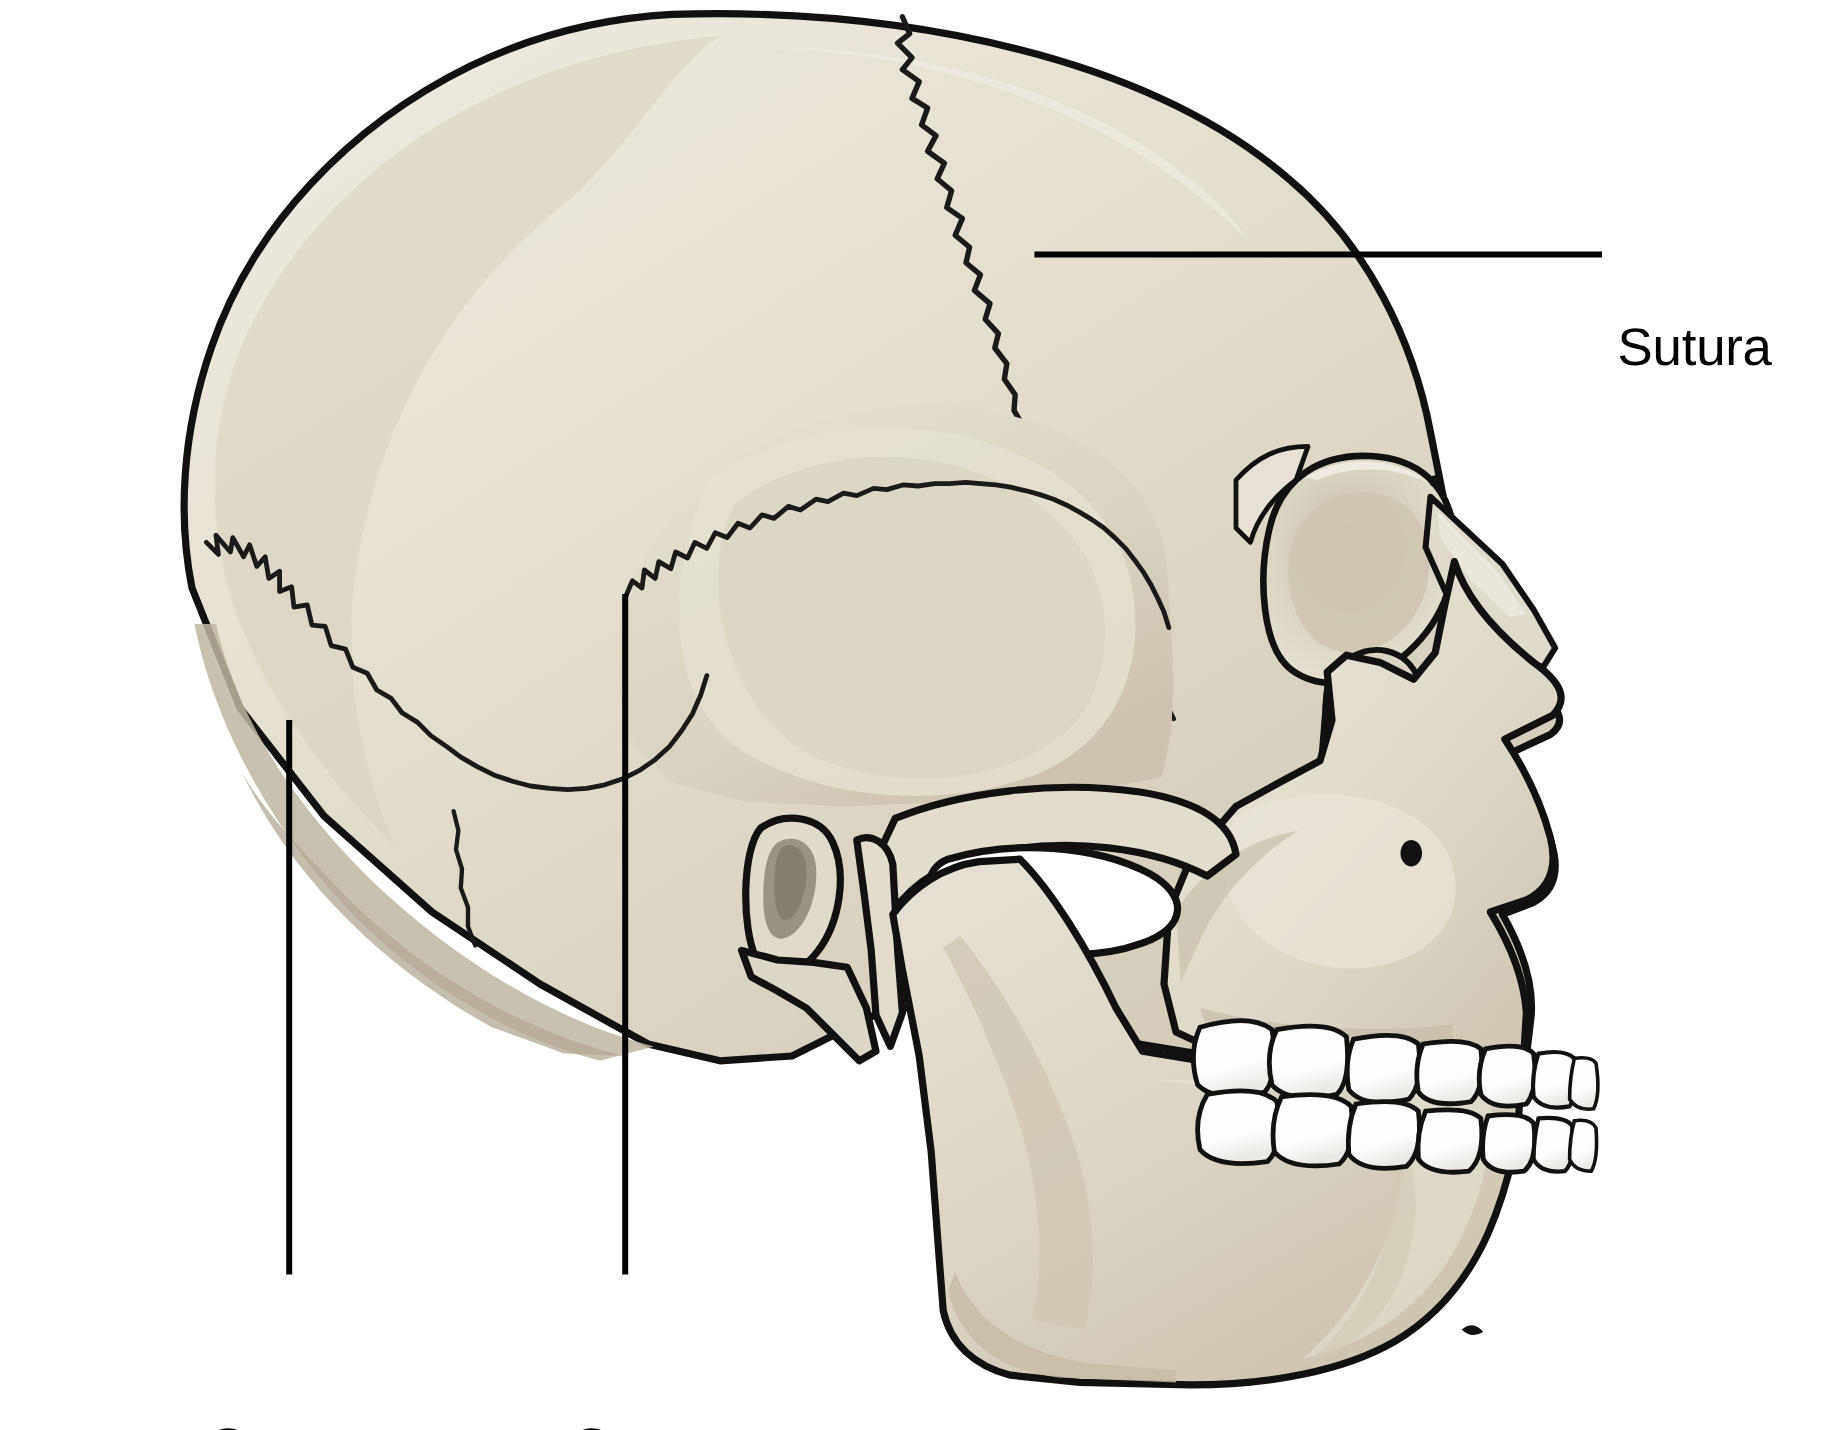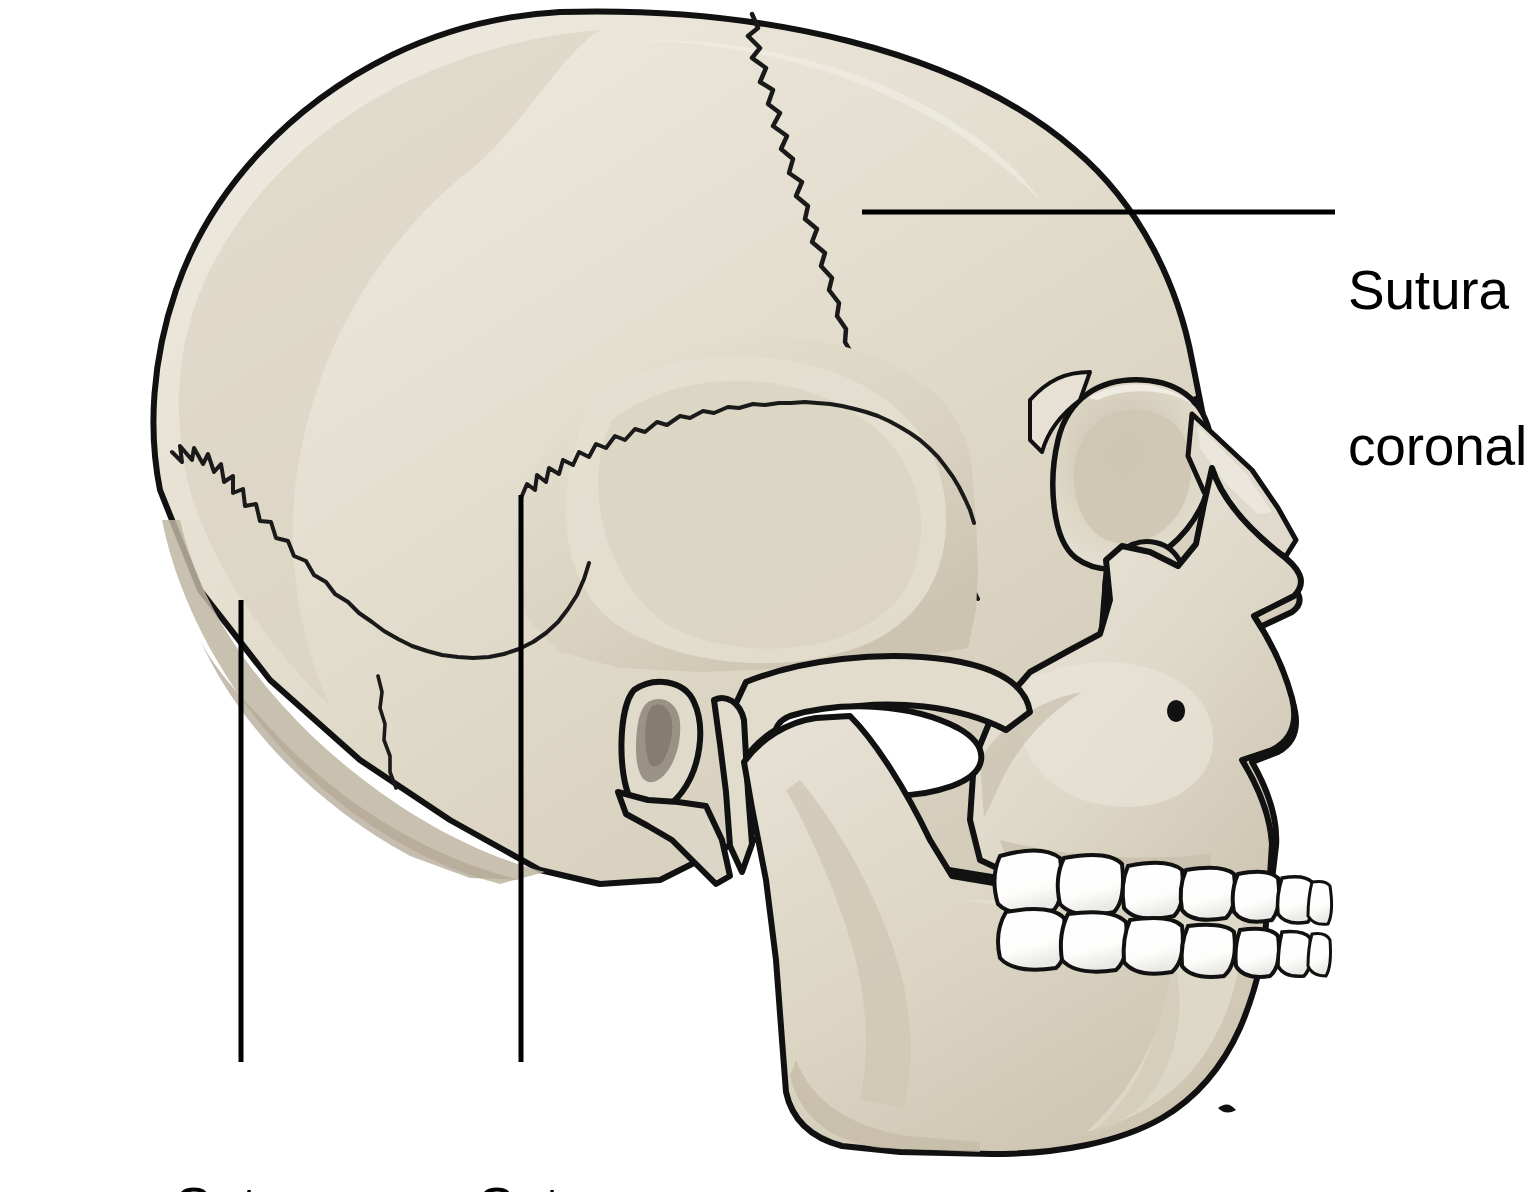--- a/index.html
+++ b/index.html
@@ -16,21 +16,21 @@
   }
   #figure {
     position: absolute;
     left: 0; top: 0;
     width: 1536px;
     height: 1192px;
   }
   .label-text {
     position: absolute;
     font-family: "Liberation Sans", sans-serif;
-    font-size: 55px;
+    font-size: 44px;
     line-height: 52px;
     color: #000000;
     white-space: pre;
     letter-spacing: -0.2px;
   }
   #label-coronal { left: 1348px; top: 160px; }
   #label-lambdoidea { left: 175px; top: 1077px; }
   #label-escamosa { left: 478px; top: 1077px; }
 </style>
 </head>
@@ -381,21 +381,20 @@
     <path d="M 1312 934 q 14 -2 18 6 q 2 26 -4 36 q -14 0 -18 -10 q 0 -18 4 -32 Z" fill="url(#gTooth)" stroke="#111111" stroke-width="3"></path>
   </g>
 
   <line x1="862" y1="212" x2="1335" y2="212" stroke="#000000" stroke-width="5"></line>
   <line x1="241" y1="600" x2="241" y2="1062" stroke="#000000" stroke-width="5"></line>
   <line x1="521" y1="495" x2="521" y2="1062" stroke="#000000" stroke-width="5"></line>
 </svg>
 
 <div class="label-text" id="label-coronal">
   <div>Sutura</div>
-  <div>coronal</div>
 </div>
 
 <div class="label-text" id="label-lambdoidea">
   <div>Sutura</div>
   
 </div>
 
 <div class="label-text" id="label-escamosa">
   <div>Sutura</div>
   

